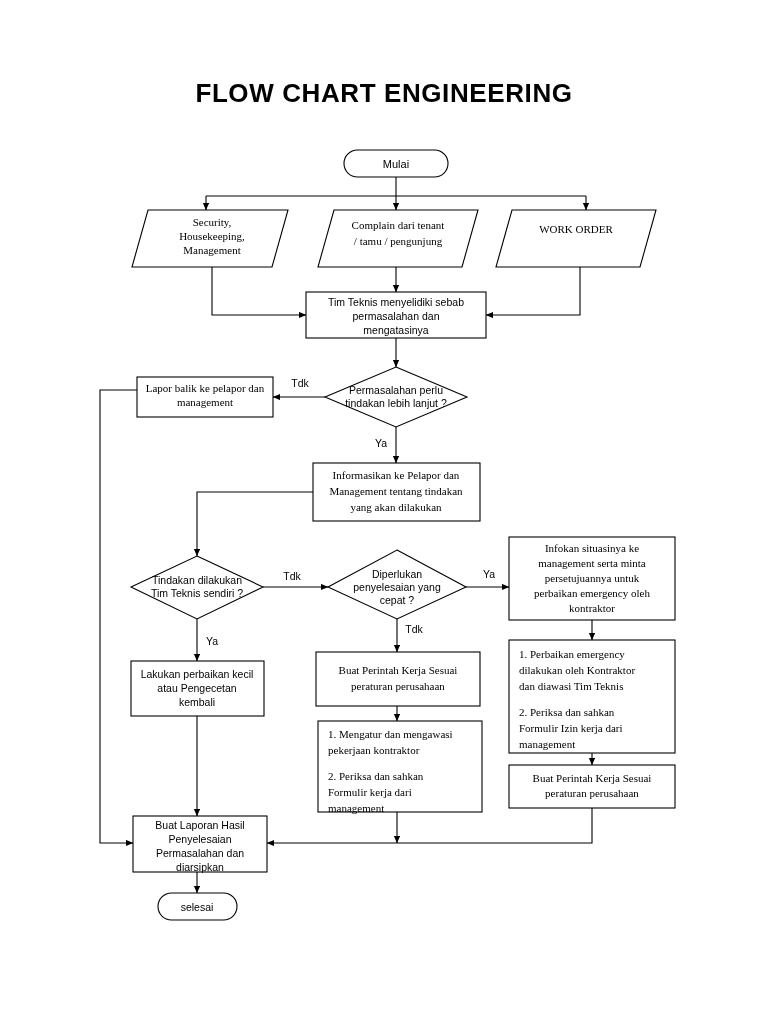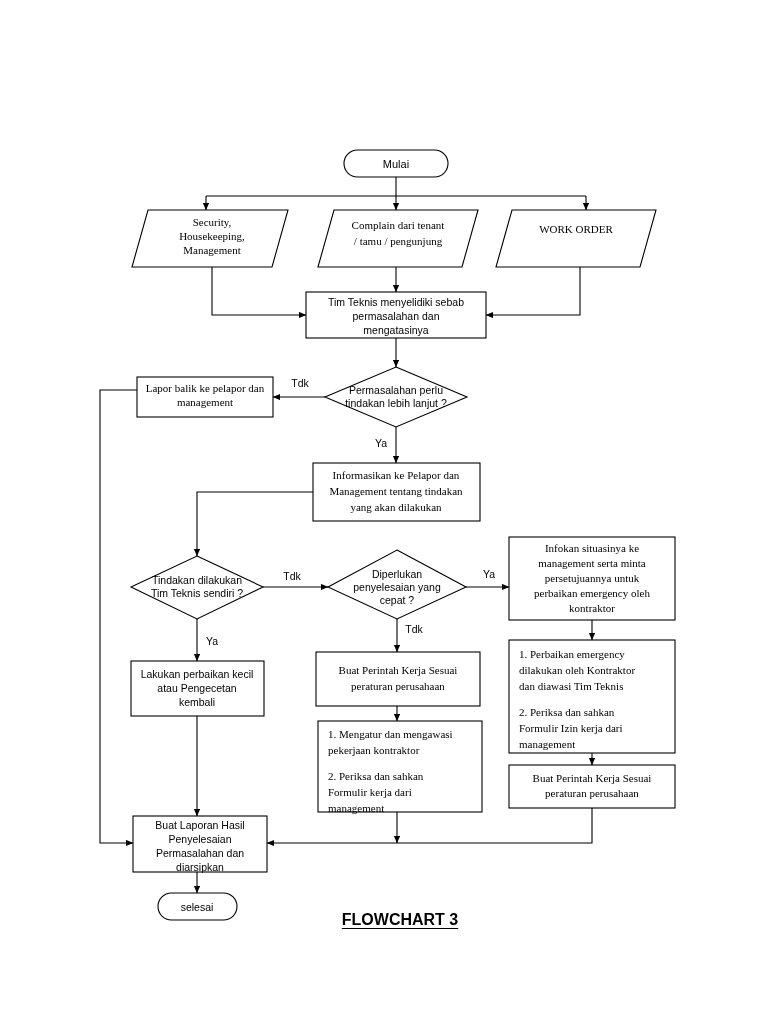--- a/index.html
+++ b/index.html
@@ -75,20 +75,21 @@
     color: #000000;
     text-decoration: underline;
     text-underline-offset: 3px;
   }
 </style>
 </head>
 <body>
 
 <div id="page">
 
+  <div class="page-title">FLOW CHART ENGINEERING</div>
 
   <svg id="chart" viewBox="0 0 768 1024">
     <defs>
       <marker id="arrow" markerWidth="9" markerHeight="9" refX="7.2" refY="3.2" orient="auto" markerUnits="userSpaceOnUse">
         <path d="M0,0 L7.5,3.2 L0,6.4 z" fill="#000000"></path>
       </marker>
     </defs>
 
     <path class="conn" d="M396,177 L396,196"></path>
     <path class="conn" d="M206,196 L586,196"></path>
@@ -222,15 +223,14 @@
 
     <text class="txt-sans fs10" x="300" y="387">Tdk</text>
     <text class="txt-sans fs10" x="381" y="447">Ya</text>
     <text class="txt-sans fs10" x="292" y="580">Tdk</text>
     <text class="txt-sans fs10" x="212" y="645">Ya</text>
     <text class="txt-sans fs10" x="489" y="578">Ya</text>
     <text class="txt-sans fs10" x="414" y="633">Tdk</text>
 
   </svg>
 
-  <div class="caption">FLOWCHART 3</div>
 
 </div>
 
 </body></html>

